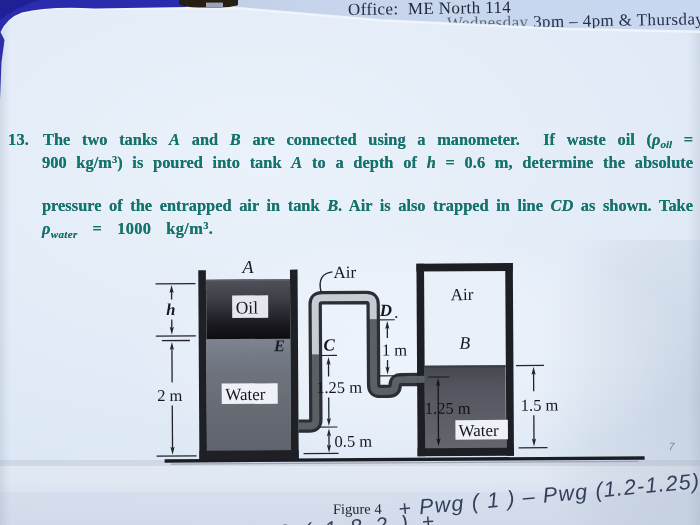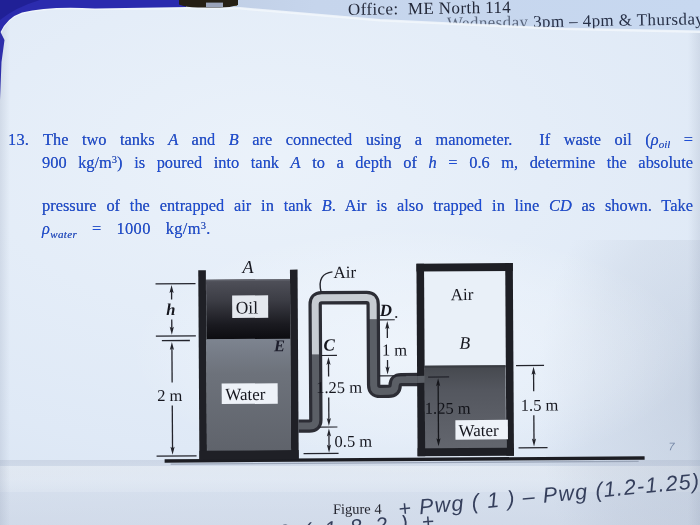--- a/index.html
+++ b/index.html
@@ -1,19 +1,19 @@
 <!DOCTYPE html>
 <html><head>
 <meta charset="utf-8">
 <style>
   html,body{margin:0;padding:0;width:700px;height:525px;overflow:hidden;
     font-family:"Liberation Serif",serif;background:#d7e2f0;}
   #page{position:relative;width:700px;height:383px;}
   .abs{position:absolute;}
-  .ptext{filter:blur(0.2px);color:#1d4ed8;font-size:16.4px;line-height:23.6px;text-shadow:0 0 0.5px rgba(30,32,52,.65);}
+  .ptext{filter:blur(0.2px);color:#0f766e;font-size:16.4px;line-height:23.6px;text-shadow:0 0 0.5px rgba(30,32,52,.65);font-weight:bold;}
   .sb{font-size:11px;position:relative;top:3.5px;line-height:0;}
   .sp{font-size:10.5px;position:relative;top:-5px;line-height:0;}
 </style>
 </head>
 <body>
 <div id="page">
 
 <div class="abs" style="left:0;top:0;width:700px;height:525px;
   background:
    radial-gradient(175% 135% at 38% 30%, rgba(236,243,251,.92) 0%, rgba(224,234,247,.88) 42%, rgba(201,213,230,.88) 100%);

